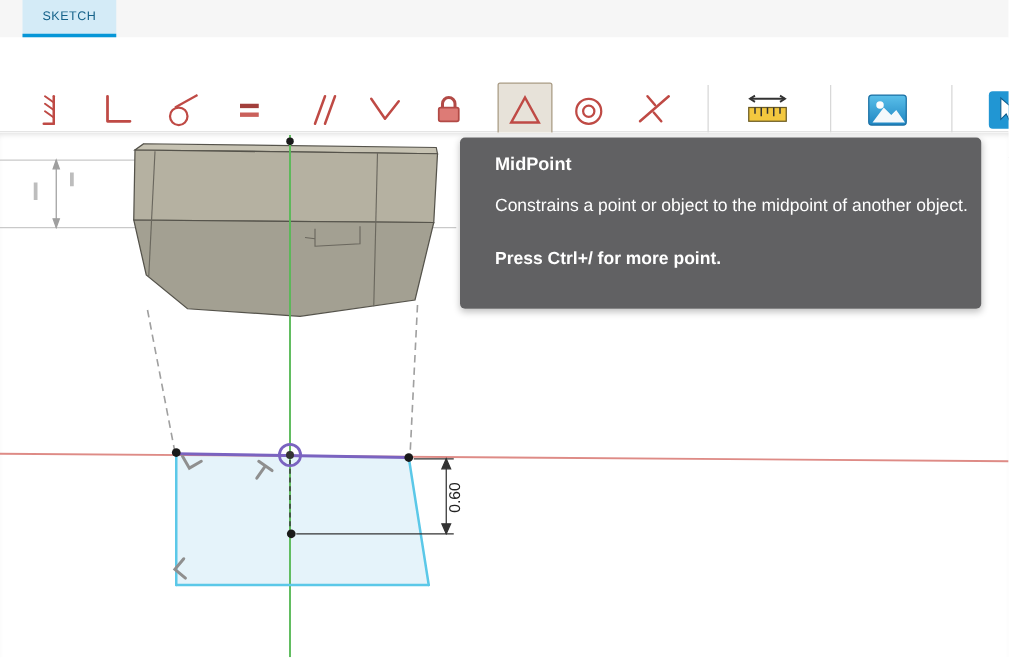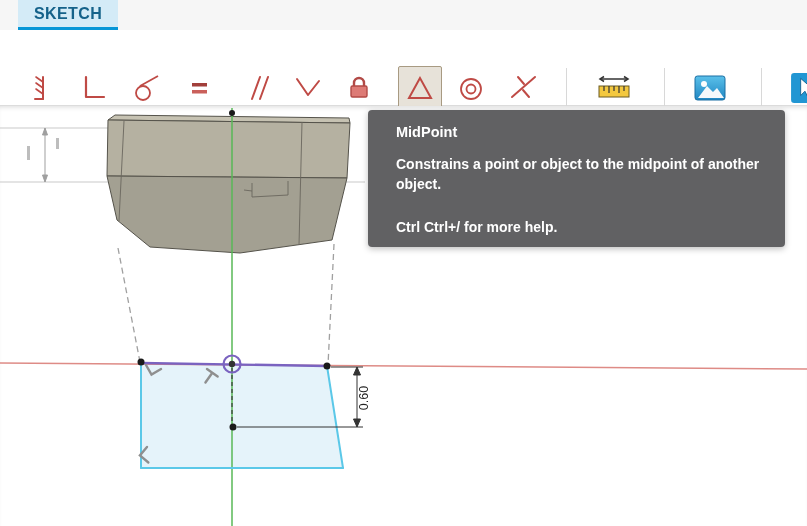--- a/index.html
+++ b/index.html
@@ -2,41 +2,41 @@
 <html><head>
 <meta charset="utf-8">
 <style>
   * { margin:0; padding:0; box-sizing:border-box; }
   body { font-family:"Liberation Sans", sans-serif; background:#fff; }
   .app { position:relative; width:807px; height:526px; background:#fff; overflow:hidden; }
 
   
   .tabbar { position:absolute; left:0; top:0; width:807px; height:30px; background:#f6f6f6; }
   .tab { position:absolute; left:18px; top:0; height:30px; padding:0 16px; display:flex; align-items:center;
-         font-size:16px; font-weight:bold; color:#15628a; background:#d4ebf7; border-bottom:3px solid #0696d7;
+         font-size:10px; font-weight:normal; color:#15628a; background:#d4ebf7; border-bottom:3px solid #0696d7;
          letter-spacing:0.4px; cursor:pointer; }
 
   
   .toolbar { position:absolute; left:0; top:30px; width:807px; height:76px; background:#ffffff; border-bottom:1px solid #dcdcdc; }
   .icon-btn { position:absolute; top:38px; width:40px; height:40px; display:flex; align-items:center; justify-content:center; cursor:pointer; border-radius:2px; }
   .icon-btn.active { top:36px; width:44px; height:44px; background:#e7e2d9; border:1px solid #a89a82; }
   .icon-btn svg { display:block; }
   .group-label { position:absolute; top:87px; height:14px; font-size:11px; color:#3a3a3a; text-align:center; letter-spacing:0.3px; cursor:pointer; white-space:nowrap; }
   .sep { position:absolute; top:38px; width:1px; height:52px; background:#d8d8d8; }
 
   
   .canvas { position:absolute; left:0; top:106px; width:807px; height:420px; background:#fff;
             box-shadow: inset 0 4px 5px -3px rgba(0,0,0,0.15); }
   .canvas svg { display:block; }
 
   
   .tooltip { position:absolute; left:368px; top:110px; width:417px; height:137px; background:rgba(88,88,91,0.95);
              border-radius:4px; padding:14px 28px; color:#ffffff; box-shadow:0 2px 6px rgba(0,0,0,0.25); }
   .tooltip .tt-title { font-size:14.5px; font-weight:bold; margin-bottom:14px; }
-  .tooltip .tt-body  { font-size:14px; font-weight:bold; line-height:1.45; width:385px; }
+  .tooltip .tt-body  { font-size:14px; font-weight:normal; line-height:1.45; width:385px; }
   .tooltip .tt-footer{ font-size:14px; font-weight:bold; margin-top:24px; }
 </style>
 </head>
 <body>
 
 <div class="app">
 
   <div class="tabbar">
     <div class="tab">SKETCH</div>
   </div>
@@ -238,16 +238,16 @@
       <g>
         <circle cx="232" cy="258" r="8.5" fill="none" stroke="#7a63c0" stroke-width="2.2"></circle>
         <circle cx="232" cy="258" r="3.2" fill="#333"></circle>
       </g>
     </svg>
   </div>
 
   <div class="tooltip">
     <div class="tt-title">MidPoint</div>
     <div class="tt-body">Constrains a point or object to the midpoint of another object.</div>
-    <div class="tt-footer">Ctrl Ctrl+/ for more help.</div>
+    <div class="tt-footer">Press Ctrl+/ for more point.</div>
   </div>
 
 </div>
 
 </body></html>

